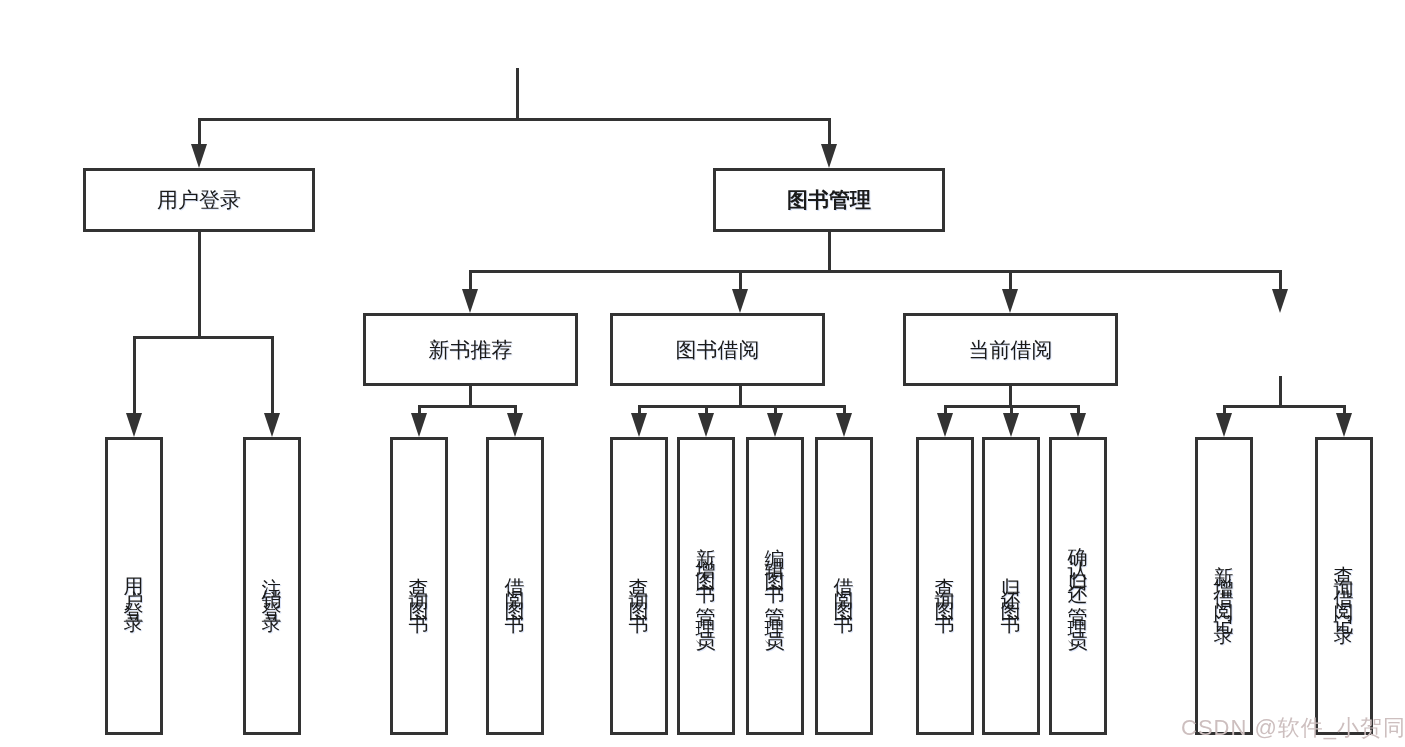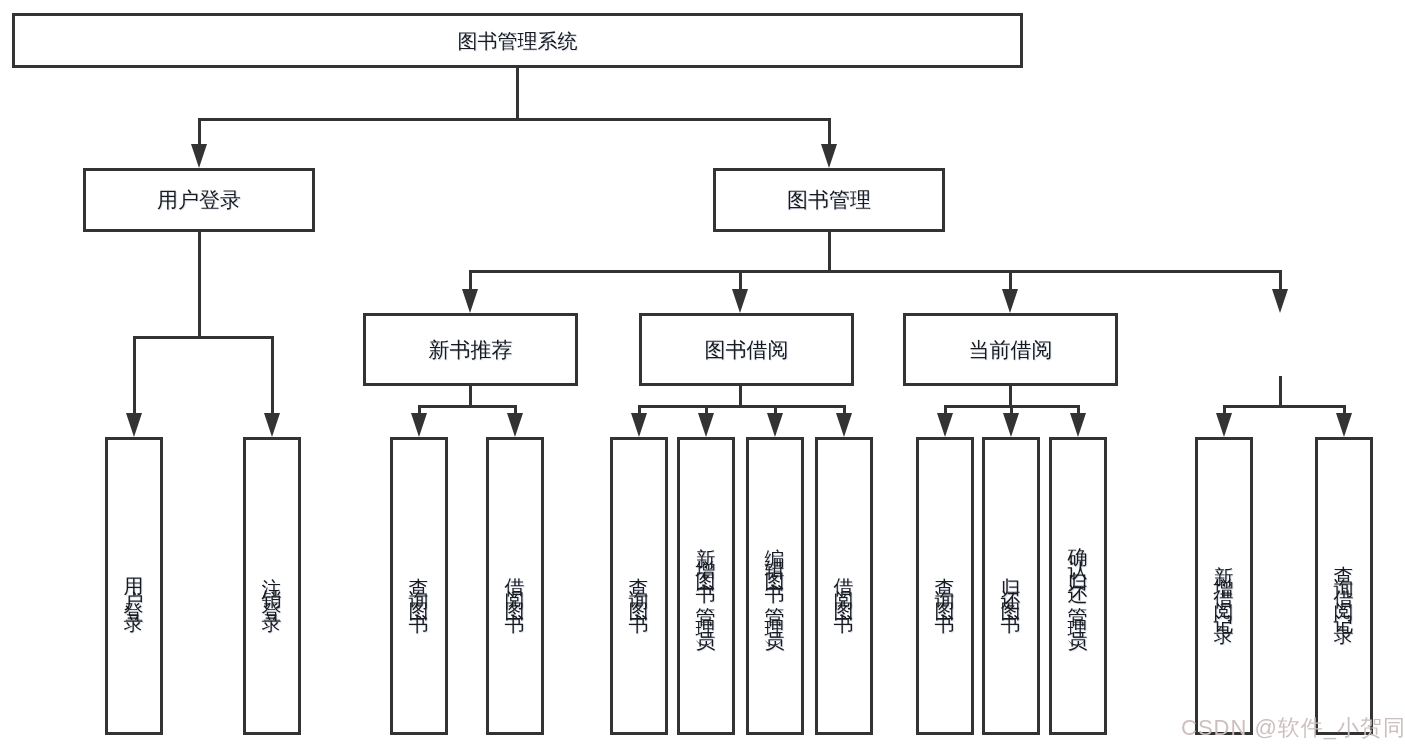--- a/index.html
+++ b/index.html
@@ -24,24 +24,24 @@
     position:absolute;box-sizing:border-box;background:#ffffff;
     border:3px solid #333333;
     display:flex;align-items:center;justify-content:center;
     z-index:1;
     text-shadow:1px 1px 0 rgba(100,140,230,0.22);
   }
   .box span{line-height:1.2;}
   #root-box{left:12px;top:13px;width:1011px;height:55px;font-size:20px;}
   .l2{top:168px;width:232px;height:64px;font-size:21px;}
   #l2-a{left:83px;}
-  #l2-b{left:713px;}
+  #l2-b{left:713px;font-weight:bold;}
   .l3{top:313px;width:215px;height:73px;font-size:21px;}
   #l3-a{left:363px;}
-  #l3-b{left:639px;}
+  #l3-b{left:610px;}
   #l3-c{left:903px;}
   #l3-d{left:1173px;}
   
   .vbox{top:437px;width:58px;height:298px;font-size:20px;}
   .vbox .vtext{
     writing-mode:vertical-rl;
     text-orientation:upright;
     letter-spacing:12px;
     line-height:1;
     white-space:nowrap;
@@ -115,23 +115,20 @@
   <div class="ln" style="left:1077px;top:405px;width:3px;height:10px"></div>
   <div class="ah" style="left:1070px;top:413px"></div>
 
   <div class="ln" style="left:1279px;top:376px;width:3px;height:32px"></div>
   <div class="ln" style="left:1223px;top:405px;width:122px;height:3px"></div>
   <div class="ln" style="left:1223px;top:405px;width:3px;height:10px"></div>
   <div class="ah" style="left:1216px;top:413px"></div>
   <div class="ln" style="left:1343px;top:405px;width:3px;height:10px"></div>
   <div class="ah" style="left:1336px;top:413px"></div>
 
-  <div class="box" id="root-box">
-    <span>图书管理系统</span>
-  </div>
 
   <div class="box l2" id="l2-a">
     <span>用户登录</span>
   </div>
   <div class="box l2" id="l2-b">
     <span>图书管理</span>
   </div>
 
   <div class="box l3" id="l3-a">
     <span>新书推荐</span>

